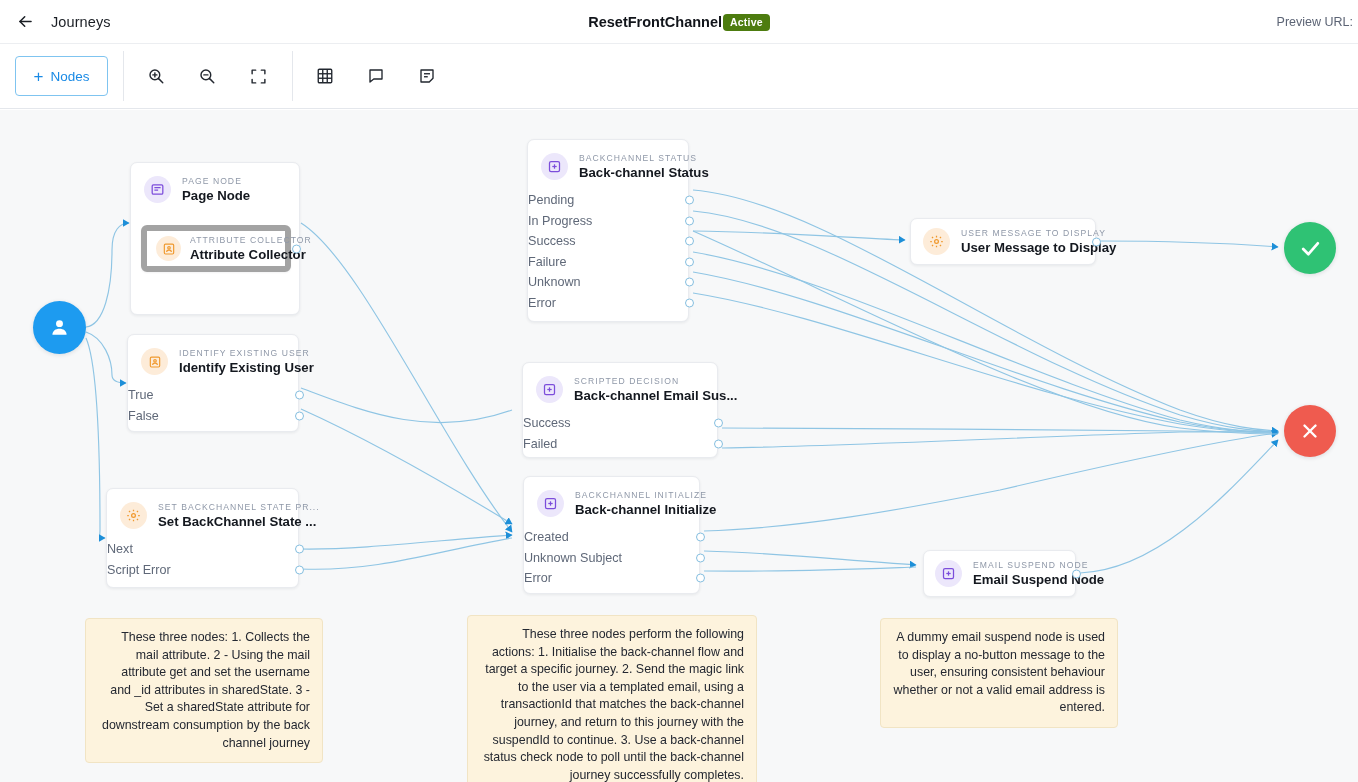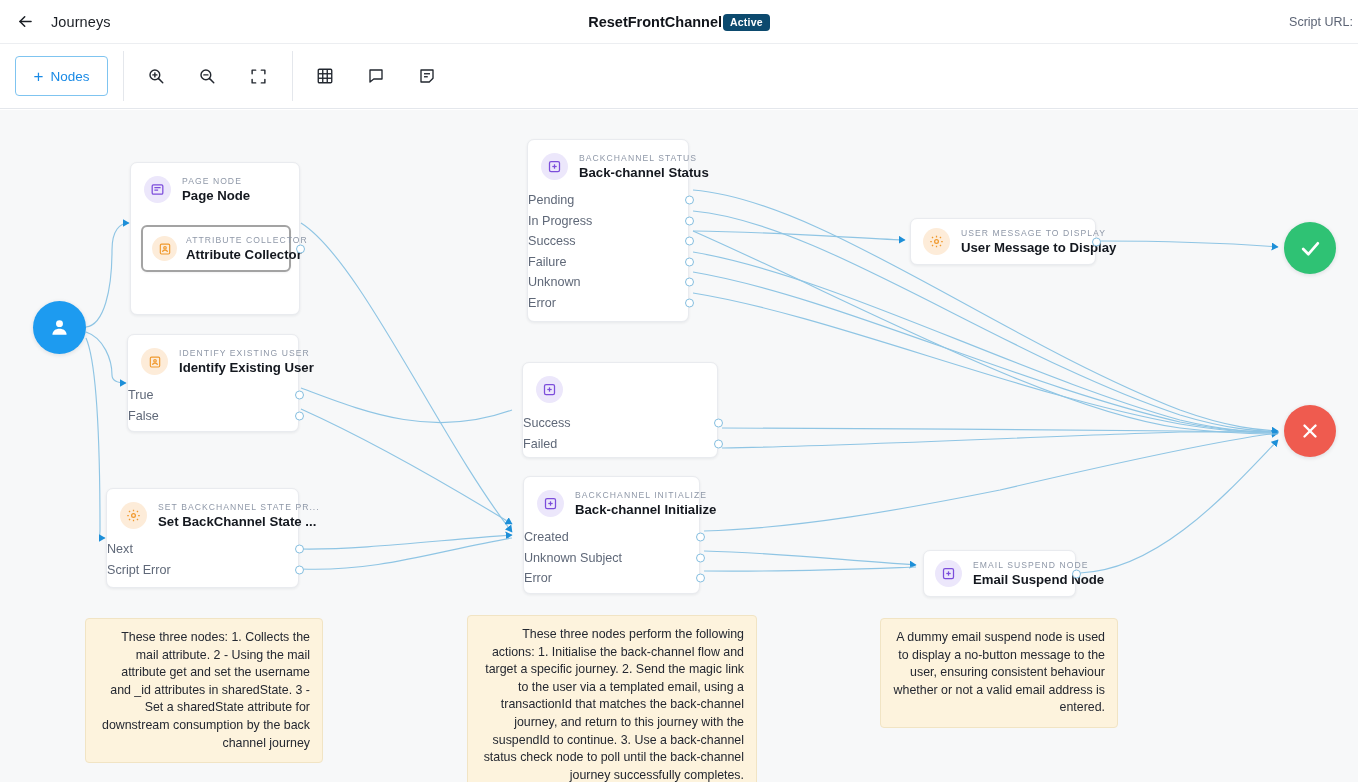--- a/index.html
+++ b/index.html
@@ -28,21 +28,21 @@
   .back-label {
     margin-left: 14px; font-size: 14.5px; color: #1a1e24; letter-spacing: .1px;
   }
   .title-wrap {
     position: absolute; left: 0; right: 0; top: 0; height: 44px;
     display: flex; align-items: center; justify-content: center; gap: 1px;
     pointer-events: none;
   }
   .journey-title { font-size: 14.5px; font-weight: bold; color: #11141a; }
   .badge-active {
-    background: #0c4a6e; color: #ffffff; font-size: 10.5px; font-weight: bold;
+    background: #4d7c0f; color: #ffffff; font-size: 10.5px; font-weight: bold;
     padding: 2px 7px 3px; border-radius: 4px; letter-spacing: .2px;
   }
   .preview-url {
     position: absolute; right: 5px; top: 0; height: 44px;
     display: flex; align-items: center;
     font-size: 12.5px; color: #5c6475; white-space: nowrap;
   }
 
   
   .toolbar {
@@ -120,21 +120,21 @@
   .port-inline {
     position: absolute; right: -5.5px; top: 50%; transform: translateY(-50%);
     width: 9px; height: 9px; border-radius: 50%;
     background: #fff; border: 1.3px solid #86bfe0;
   }
 
   
   #node-page { left: 130px; top: 52px; width: 170px; height: 153px; }
   #node-attr-collector {
     position: absolute; left: 10px; top: 62px; width: 150px; height: 47px;
-    background: #fff; border: 2px solid #a3a3a3; border-radius: 6px;
+    background: #fff; border: 6px solid #a3a3a3; border-radius: 6px;
     box-shadow: 0 1px 2px rgba(16,24,40,.05);
     display: flex; align-items: center; padding: 0 22px 0 9px;
   }
   #node-attr-collector .node-ico { width: 25px; height: 25px; flex-basis: 25px; margin-right: 9px; }
 
   #node-identify { left: 127px; top: 224px; width: 172px; height: 98px; }
   #node-setstate { left: 106px; top: 378px; width: 193px; height: 100px; }
   #node-bcstatus  { left: 527px; top: 29px; width: 162px; height: 183px; }
   #node-scripted  { left: 522px; top: 252px; width: 196px; height: 96px; }
   #node-bcinit    { left: 523px; top: 366px; width: 177px; height: 118px; }
@@ -182,21 +182,21 @@
           <polyline points="11 18 5 12 11 6"></polyline>
       </svg>
     </div>
     <div class="back-label">Journeys</div>
 
     <div class="title-wrap">
       <span class="journey-title">ResetFrontChannel</span>
       <span class="badge-active">Active</span>
     </div>
 
-    <div class="preview-url">Script URL:</div>
+    <div class="preview-url">Preview URL:</div>
   </div>
 
   <div class="toolbar">
     <div class="nodes-btn">
       <span class="plus">+</span>
       <span>Nodes</span>
     </div>
     <div class="tb-div"></div>
 
     <div class="tb-icon">
@@ -424,20 +424,24 @@
 
     <div class="node" id="node-scripted">
       <div class="node-head">
         <div class="node-ico ico-purple">
           <svg width="15" height="15" viewBox="0 0 24 24" fill="none" stroke="#7c4ddb" stroke-width="2">
             <rect x="4" y="4" width="16" height="16" rx="2.5"></rect>
             <line x1="12" y1="8.5" x2="12" y2="15.5"></line>
               <line x1="8.5" y1="12" x2="15.5" y2="12"></line>
           </svg>
         </div>
+        <div class="node-txt">
+          <span class="node-type">SCRIPTED DECISION</span>
+          <span class="node-name">Back-channel Email Sus...</span>
+        </div>
       </div>
       <div class="outputs">
         <div class="out-row">
           <span>Success</span>
           <span class="port"></span>
           </div>
         <div class="out-row">
           <span>Failed</span>
           <span class="port"></span>
           </div>

